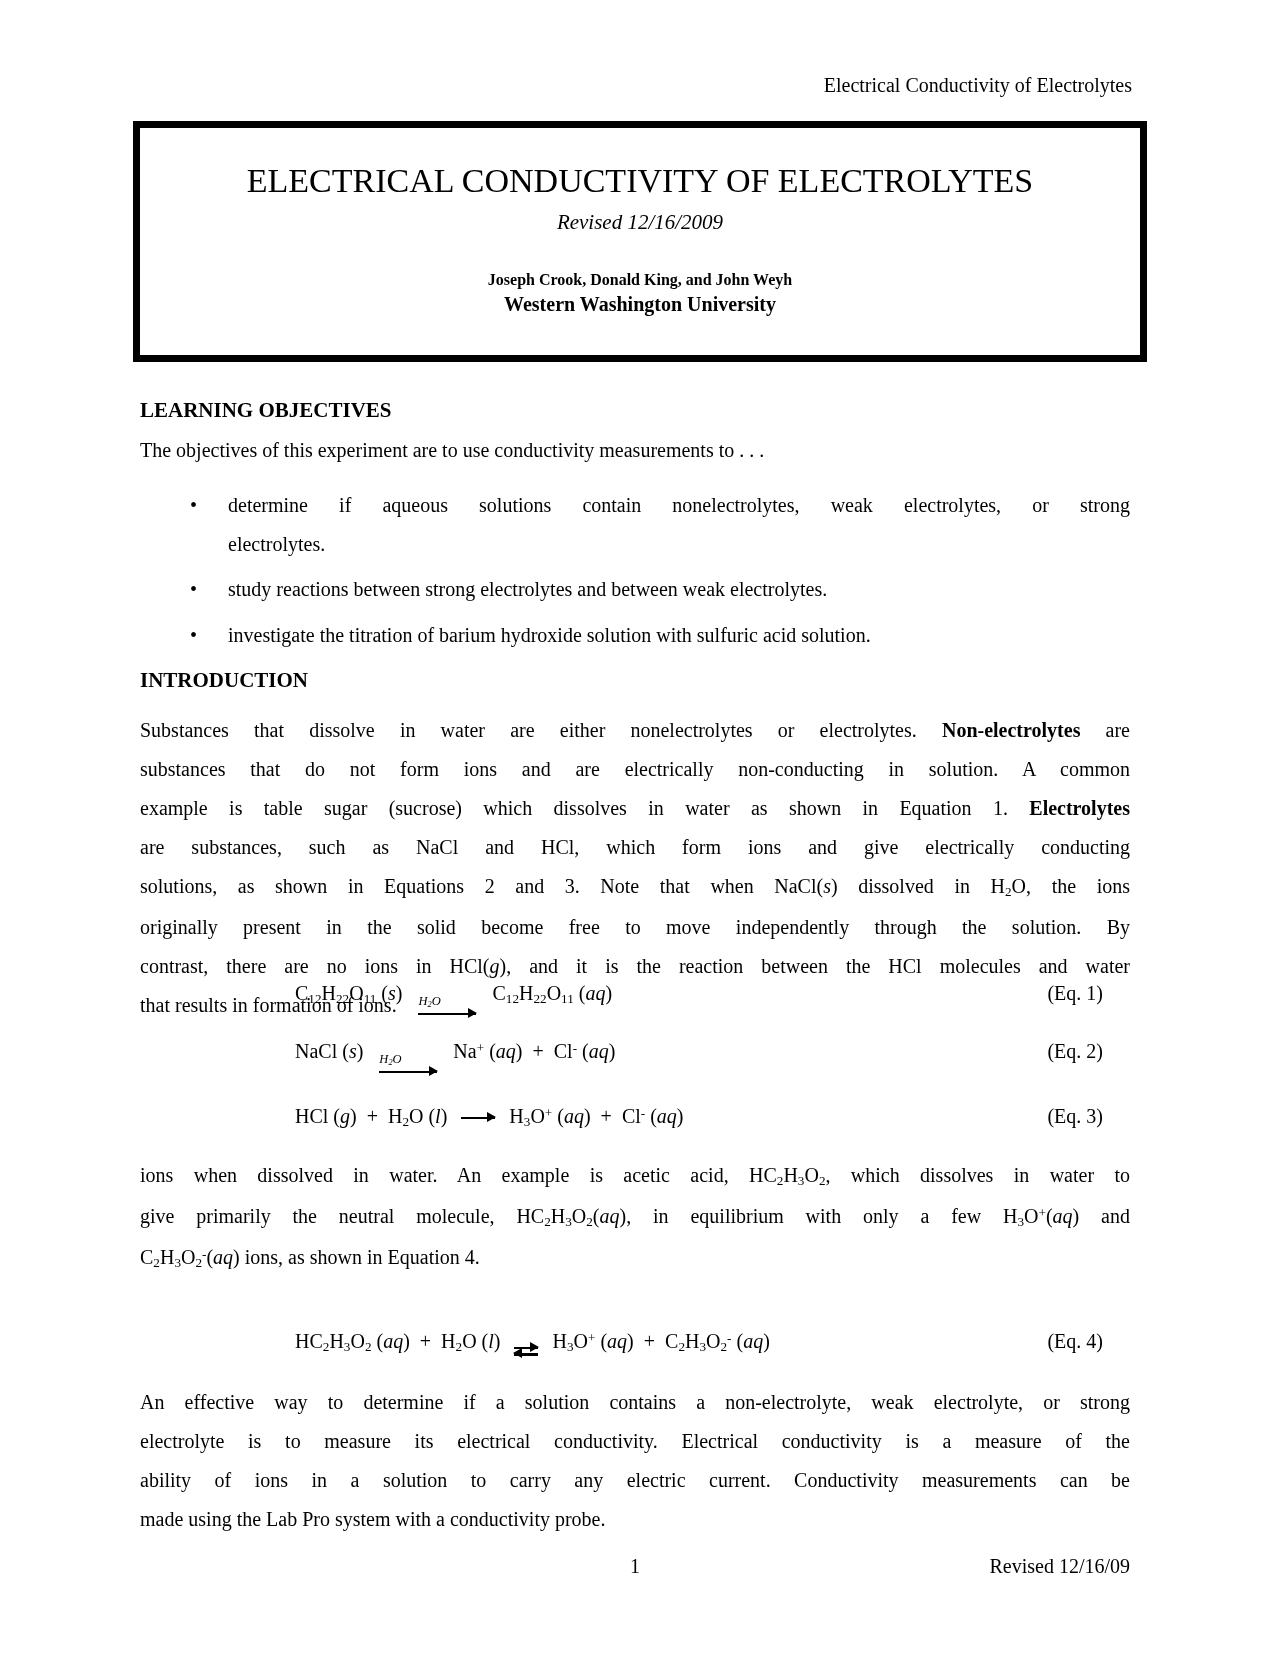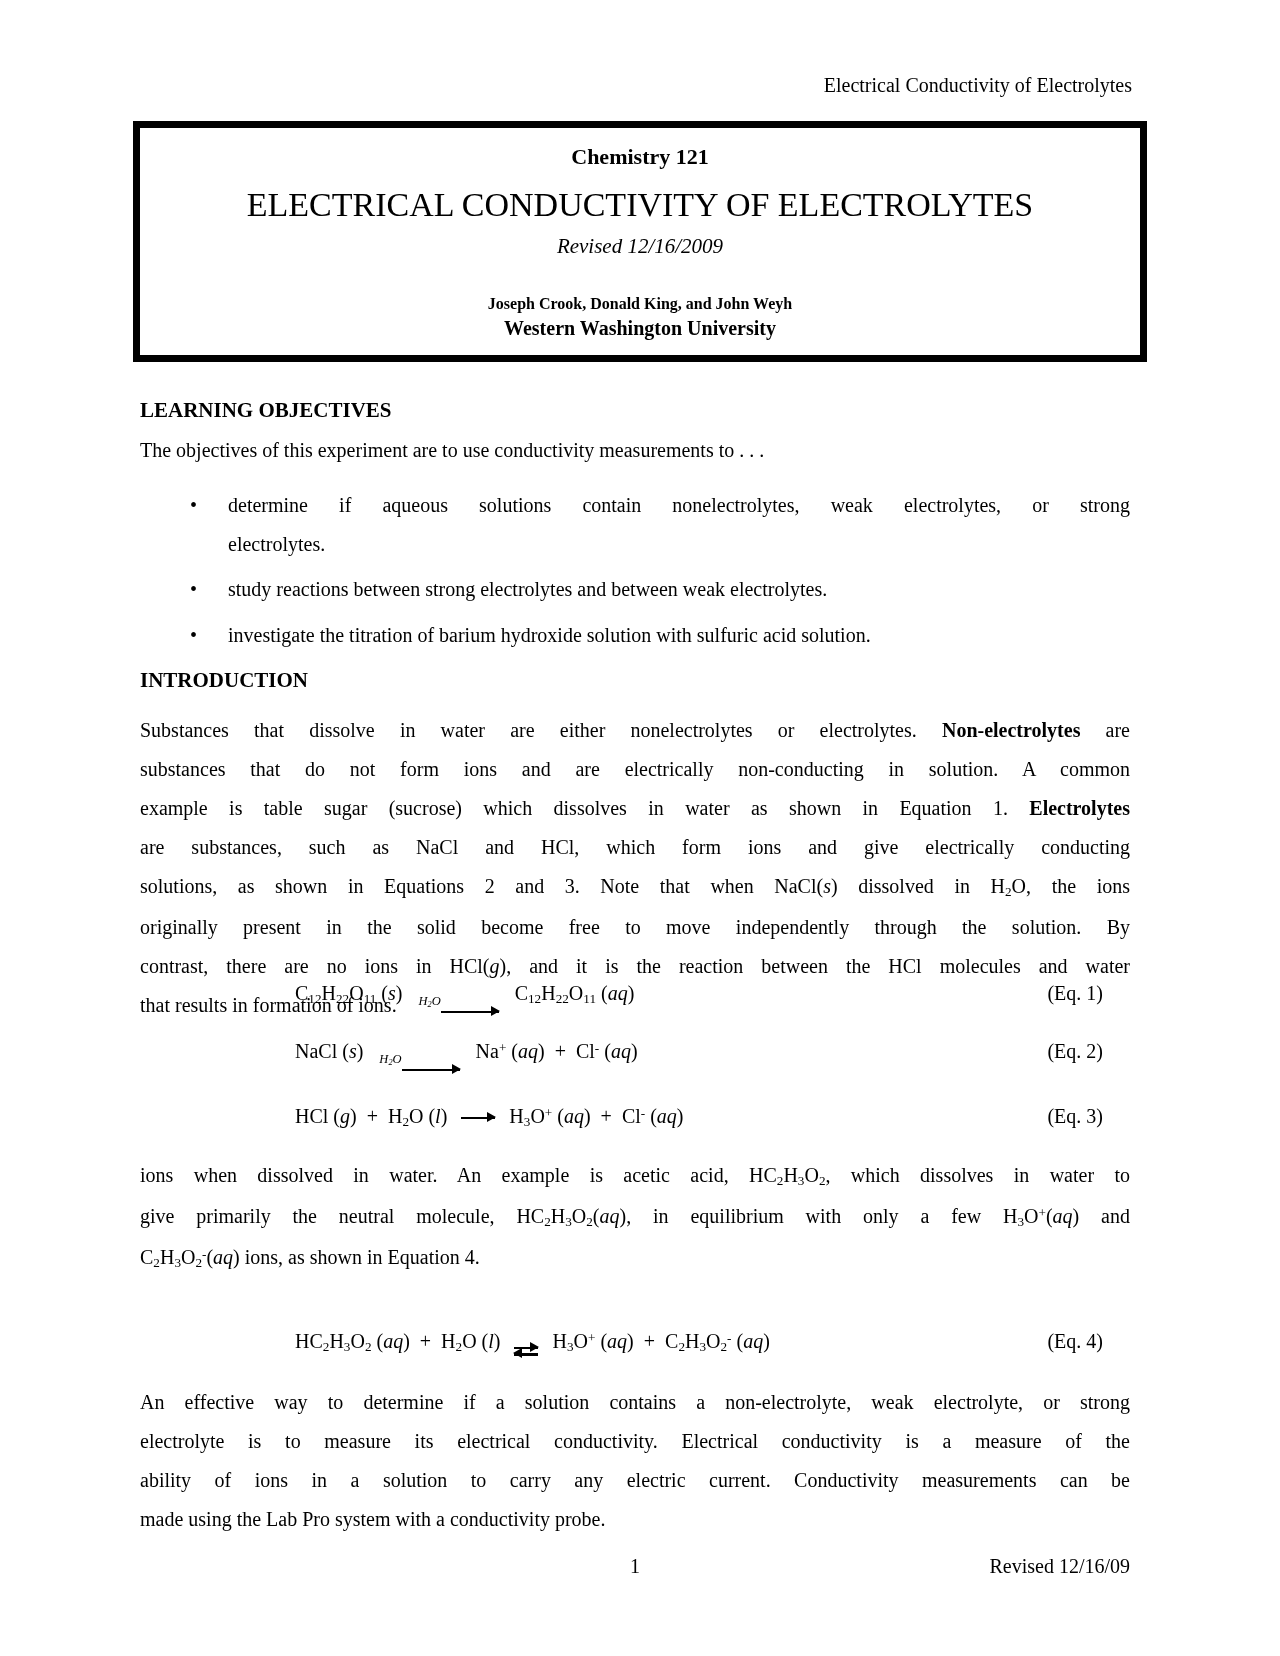--- a/index.html
+++ b/index.html
@@ -61,42 +61,41 @@
   .eq-label { position:absolute; right:27px; top:0; }
 
   
   .arr { display:inline-block; height:2px; background:#000; position:relative; vertical-align:middle; }
   .arr::after { content:""; position:absolute; top:-5px; width:0; height:0;
                 border-top:5px solid transparent; border-bottom:5px solid transparent; }
   .arr.r::after { right:-1px; border-left:9px solid #000; }
   .arr.l::after { left:-1px;  border-right:9px solid #000; }
   .arr.plain { width:34px; vertical-align:4px; margin:0 14px; }
 
-  .rxn { display:inline-flex; align-items:flex-end;
+  .rxn { display:inline-flex; flex-direction:column; align-items:flex-start;
          vertical-align:-5px; margin:0 16px; }
   .rxn .lbl { font-size:12.5px; font-style:italic; line-height:12px; margin-bottom:4px; white-space:pre; }
   .rxn .arr { width:58px; }
 
   .equil { display:inline-flex; flex-direction:column; gap:4px;
            vertical-align:-1px; margin:0 14px; }
   .equil .arr { width:24px; height:2.5px; }
 
   
   #footer { top:1554px; left:140px; width:990px; font-size:20px; line-height:24px; text-align:center; }
   #footer .rev { position:absolute; right:0; top:0; }
 </style>
 </head>
 <body>
 
 <div>
 
   <div class="abs" id="running-head">Electrical Conductivity of Electrolytes</div>
 
   <div class="abs" id="title-box">
-    <div class="course">Chemistry 121</div>
     <div class="doctitle">ELECTRICAL CONDUCTIVITY OF ELECTROLYTES</div>
     <div class="revised">Revised 12/16/2009</div>
     <div class="authors">Joseph Crook, Donald King, and John Weyh</div>
     <div class="inst">Western Washington University</div>
   </div>
 
   <div class="abs h2" id="lo-heading">LEARNING OBJECTIVES</div>
 
   <div class="abs" id="lo-intro">The objectives of this experiment are to use conductivity measurements to . . .</div>
 

